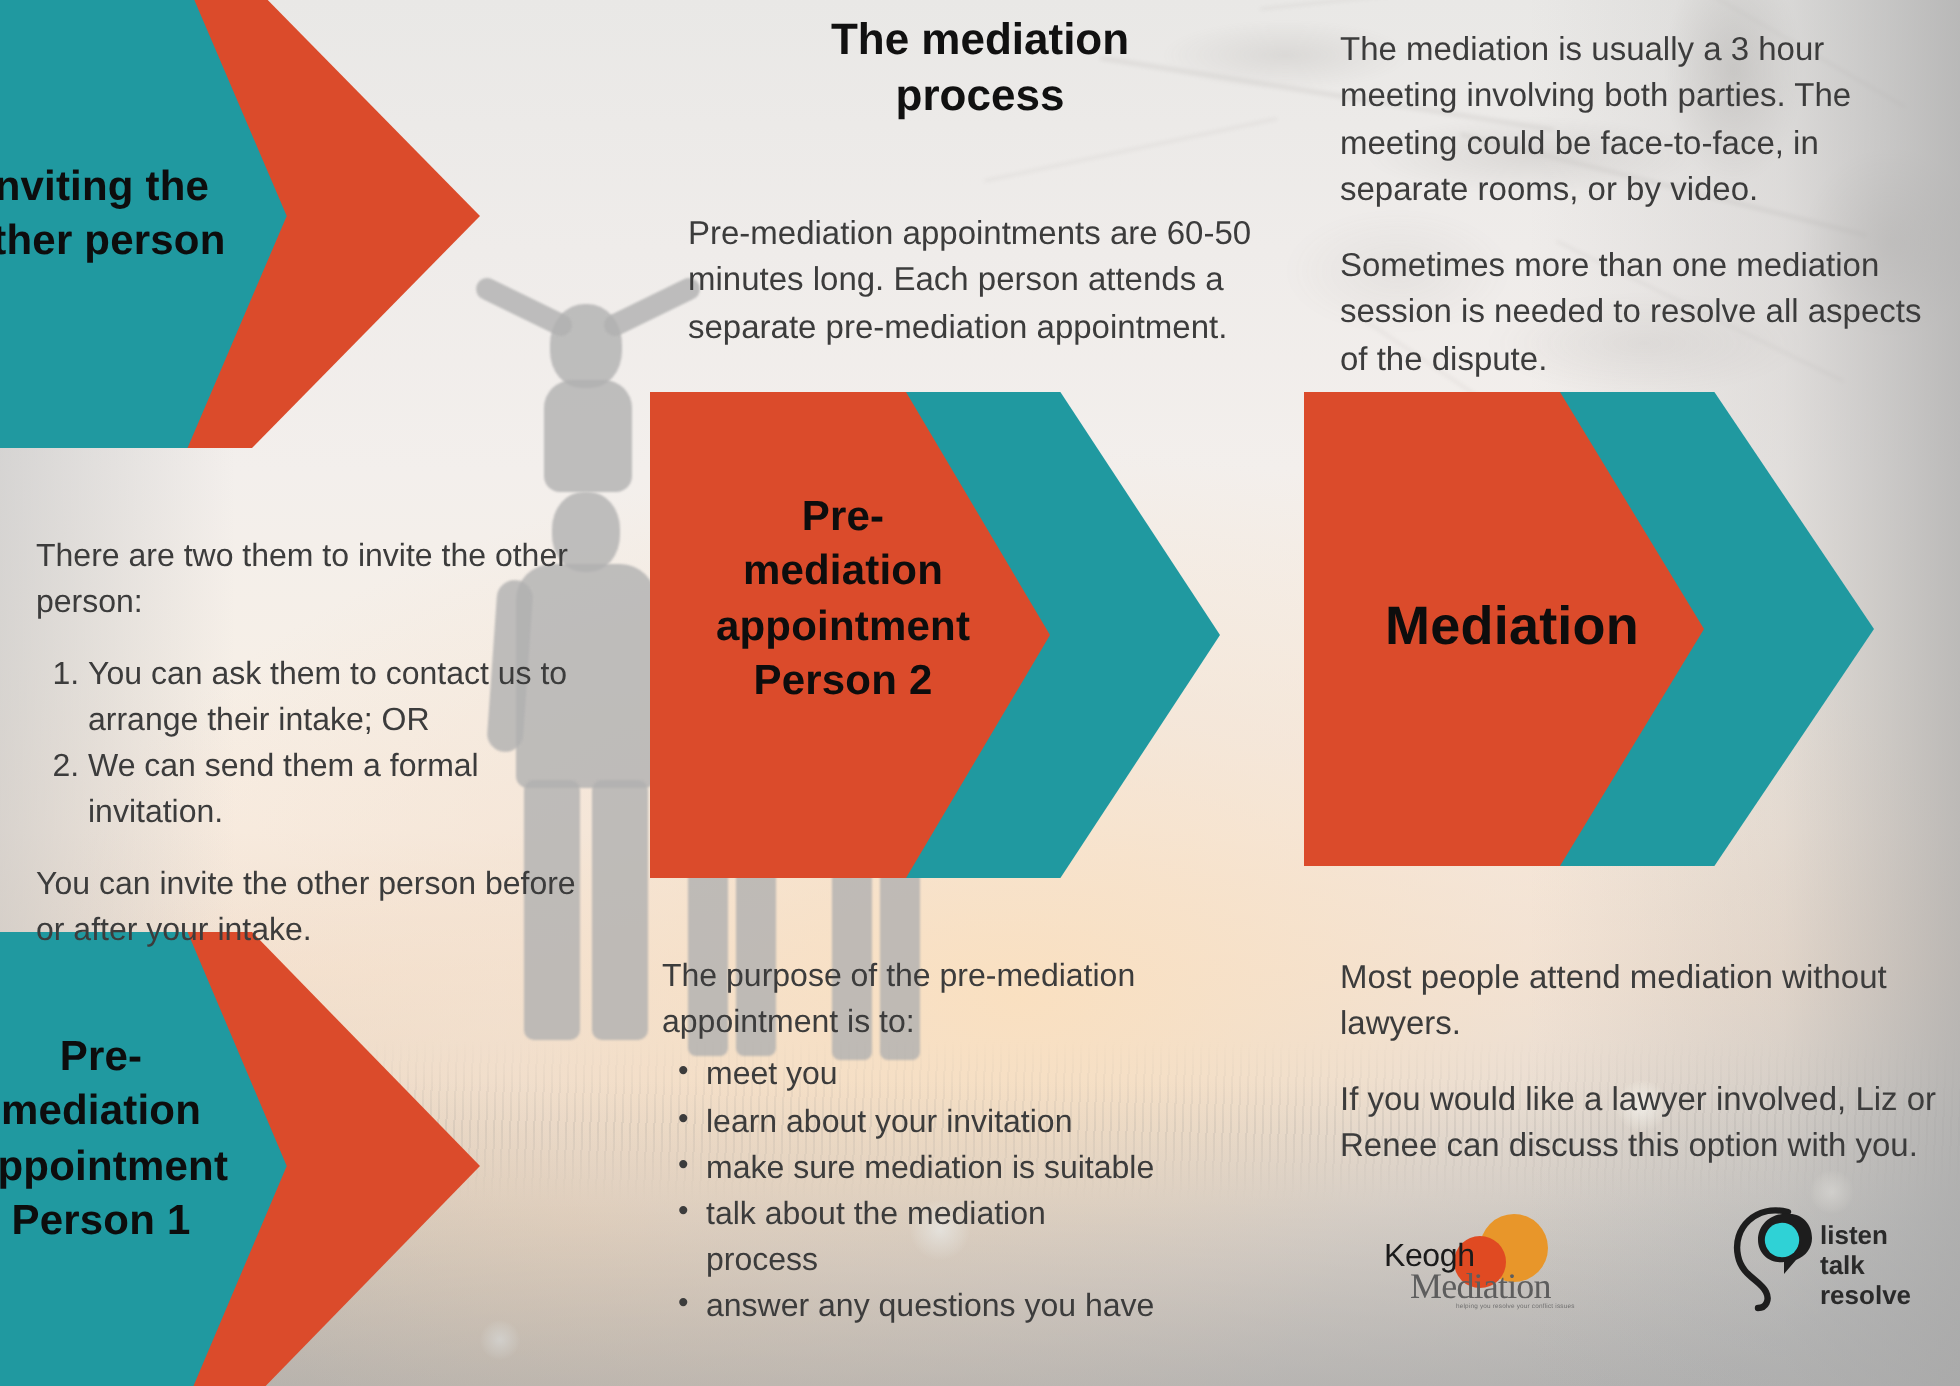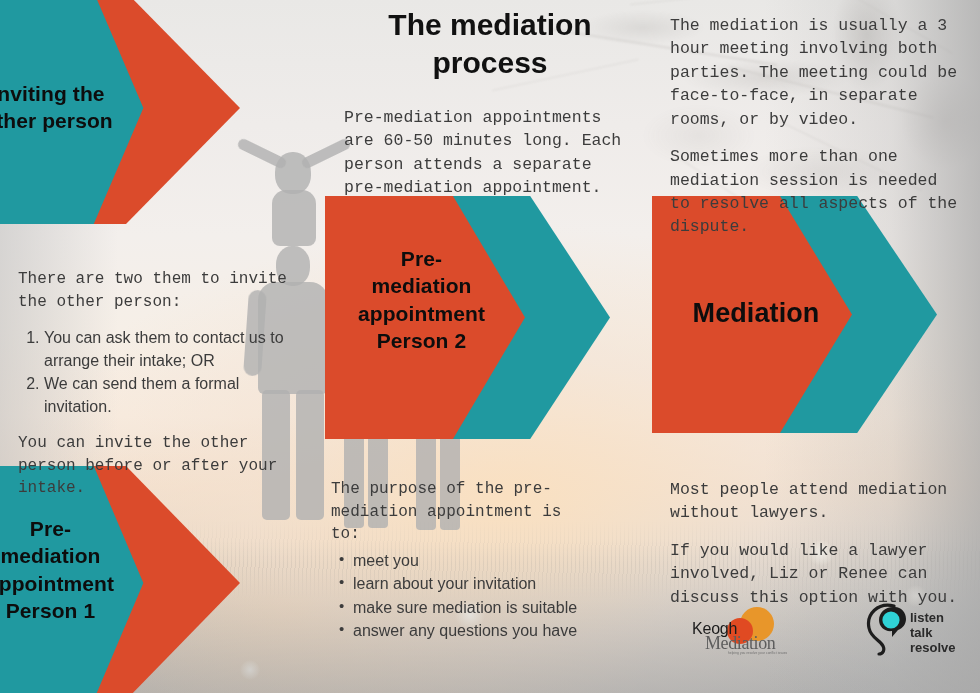--- a/index.html
+++ b/index.html
@@ -75,35 +75,35 @@
     color:#0d0d0d;
     font-weight:700;
     text-align:center;
     line-height:1.30;
     letter-spacing:.1px;
     white-space:pre-line;
   }
 
   
   .txt{position:absolute;color:#3c3c3c;line-height:1.42;}
-  .txt p{margin:0 0 14px 0;font-family:Liberation Mono, monospace;}
+  .txt p{margin:0 0 14px 0;}
   .txt p:last-child{margin-bottom:0;}
   .t18{font-size:16.5px;}
   .t17{font-size:16px;}
 
   ol.inv{margin:10px 0 14px 0;padding-left:26px;}
   ol.inv li{margin:0 0 1px 0;line-height:1.40;}
   ul.purp{margin:1px 0 0 0;padding-left:22px;list-style:none;}
   ul.purp li{position:relative;line-height:1.45;margin:0;}
   ul.purp li:before{content:"\2022";position:absolute;left:-14px;top:-1px;font-size:15px;color:#3c3c3c;}
 
   .title{
     position:absolute;left:330px;top:6px;width:320px;
     text-align:center;color:#111;
-    font-size:30px;font-weight:700;line-height:1.28;
+    font-size:22px;font-weight:700;line-height:1.28;
   }
 
   
   .logo{position:absolute;}
   .keogh-word{
     position:absolute;left:0;top:16px;
     font-size:16px;font-weight:400;color:#1b1b1b;letter-spacing:-.2px;text-align:right;
   }
   .keogh-med{
     position:absolute;left:13px;top:29px;
@@ -224,20 +224,21 @@
     </ol>
     <p>You can invite the other person before or after your intake.</p>
   </div>
 
   <div class="txt t17" style="left:331px;top:478px;width:250px;">
     <p style="margin-bottom:3px;">The purpose of the pre-mediation appointment is to:</p>
     <ul class="purp">
       <li>meet you</li>
       <li>learn about your invitation</li>
       <li>make sure mediation is suitable</li>
+      <li>talk about the mediation process</li>
       <li>answer any questions you have</li>
     </ul>
   </div>
 
   <div class="txt t18" style="left:670px;top:478px;width:300px;">
     <p>Most people attend mediation without lawyers.</p>
     <p>If you would like a lawyer involved, Liz or Renee can discuss this option with you.</p>
   </div>
 
   <div class="logo" style="left:692px;top:604px;width:120px;height:56px;">

